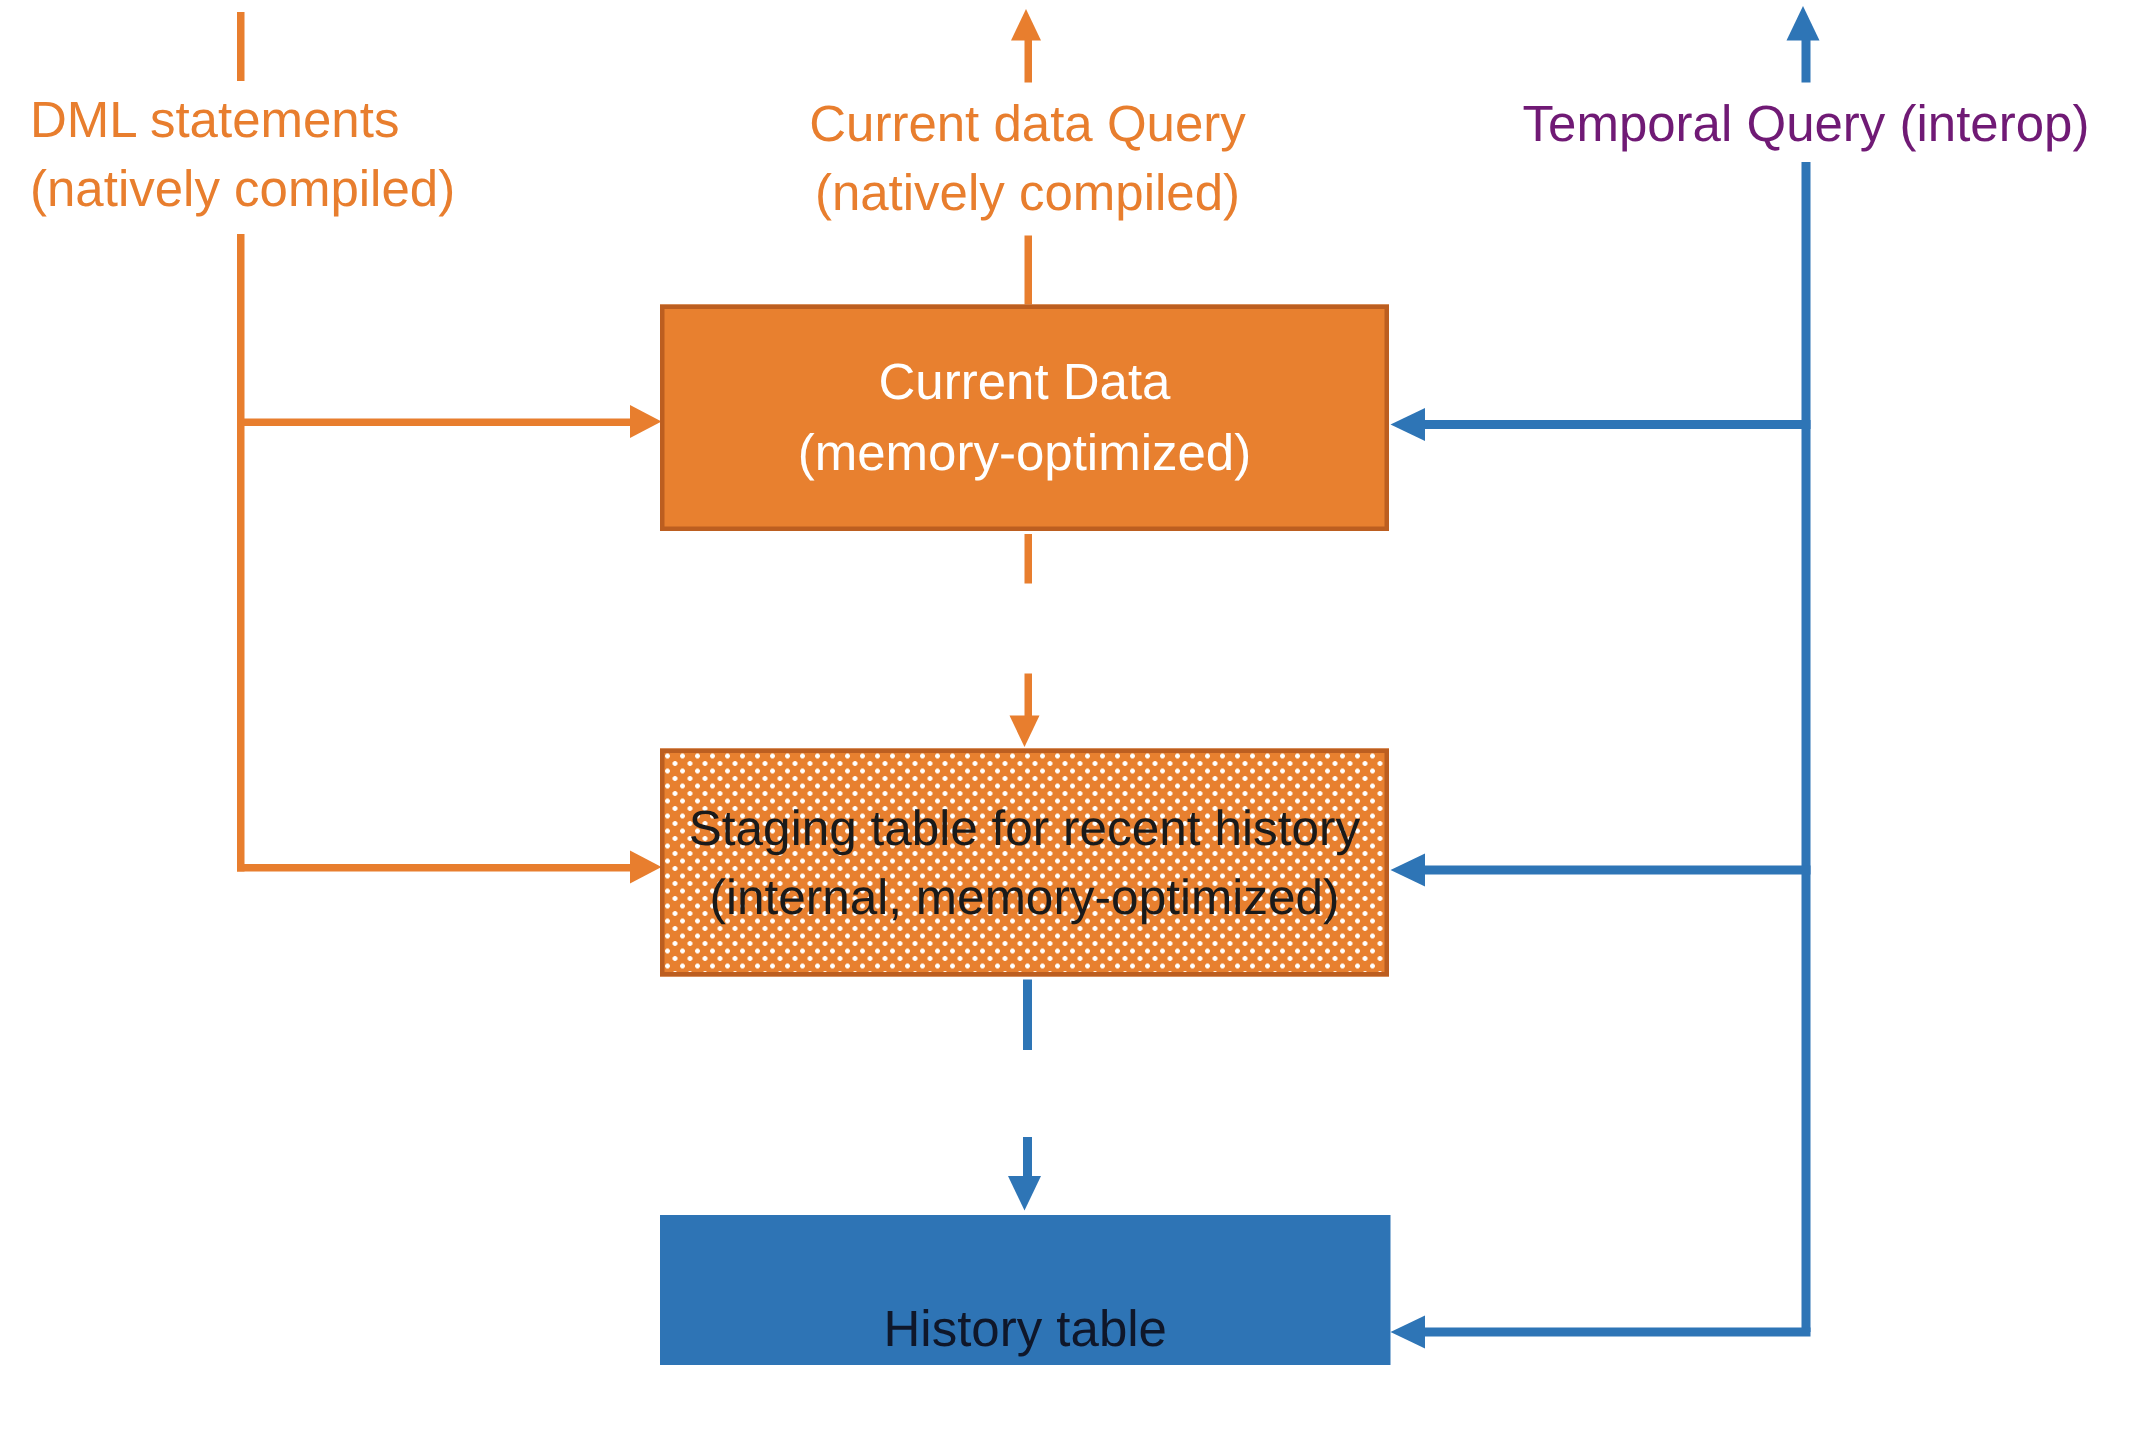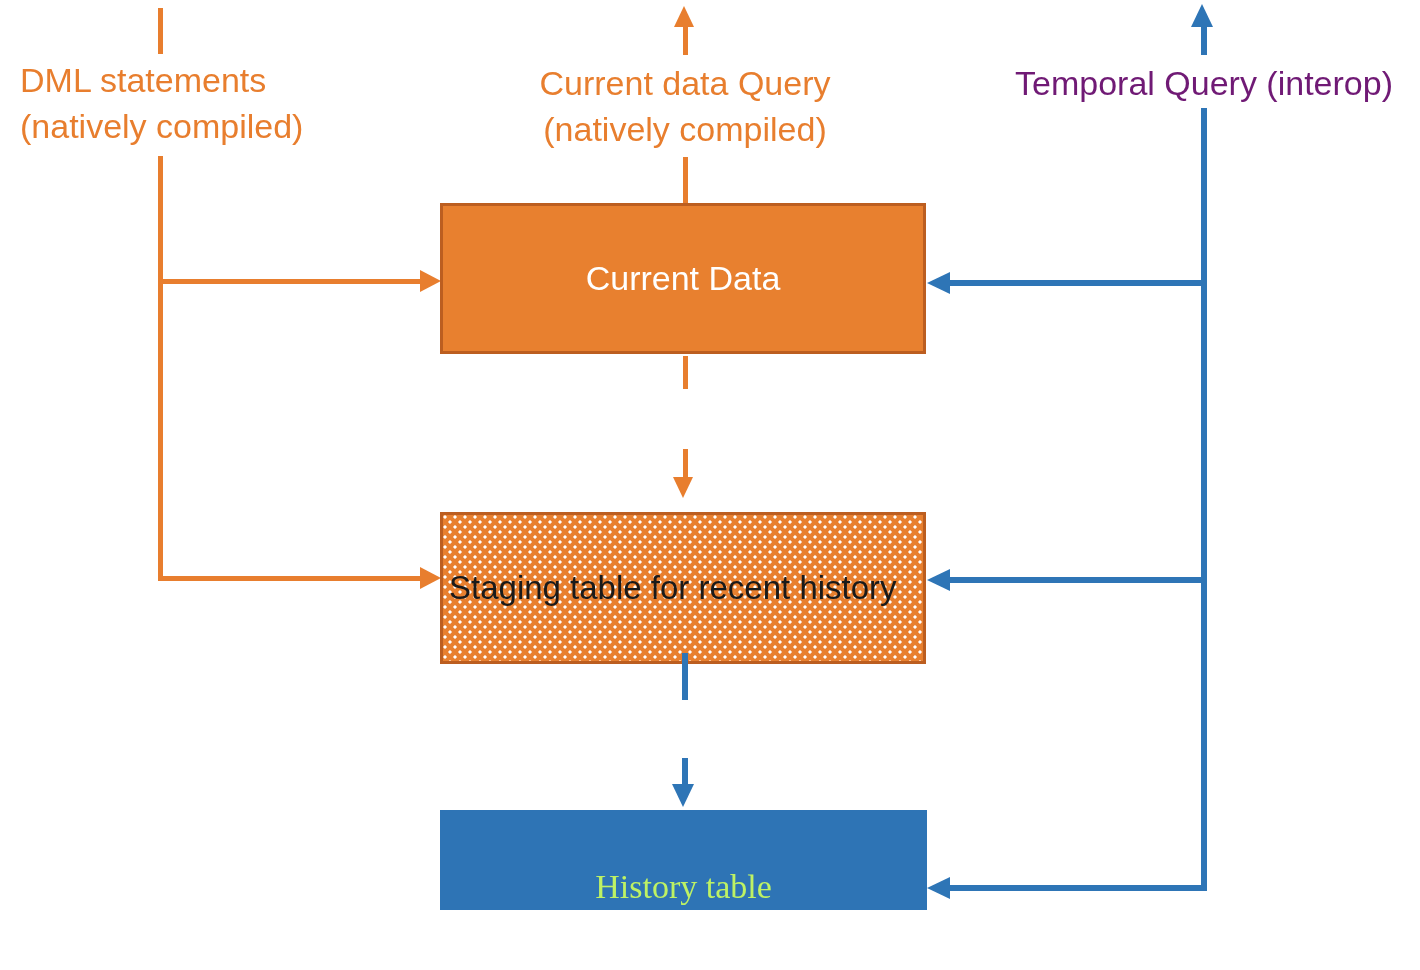--- a/index.html
+++ b/index.html
@@ -11,53 +11,51 @@
     font-family: "Liberation Sans", "DejaVu Sans", sans-serif;
     overflow: hidden;
   }
   .abs { position: absolute; }
 
   
   .node {
     position: absolute;
     box-sizing: border-box;
     display: flex;
-    flex-direction: row;
+    flex-direction: column;
     align-items: center;
     justify-content: center;
     text-align: center;
     font-size: 34px;
     line-height: 47px;
   }
   .box-current {
     left: 440px; top: 203px; width: 486px; height: 151px;
     background: #E8802F;
     border: 3px solid #BC5E20;
     color: #ffffff;
   }
   .box-staging {
-    left: 440px; top: 512px; width: 486px; height: 152px;
+    left: 440px; top: 499px; width: 486px; height: 152px;
     background-color: #E8802F;
     background-image:
       radial-gradient(circle, #ffffff 1.4px, rgba(255,255,255,0) 1.8px),
       radial-gradient(circle, #ffffff 1.4px, rgba(255,255,255,0) 1.8px);
     background-size: 10px 10px;
     background-position: 2px 2px, 7px 7px;
     border: 3px solid #BC5E20;
     color: #1a1a1a;
     font-size: 33px;
     line-height: 46px;
     padding: 0 6px;
-    justify-content: space-between;
   }
   .box-history {
     left: 440px; top: 810px; width: 487px; height: 152px;
     background: #2E74B5;
-    color: #bef264;
-    font-family: Liberation Serif, serif;
+    color: #0f172a;
   }
 
   
   .lbl {
     position: absolute;
     font-size: 34px;
     line-height: 46px;
     white-space: nowrap;
   }
   .lbl.orange { color: #E87E2E; }
@@ -128,30 +126,32 @@
 
   <div class="lbl orange center" style="left:420px; top:60px; width:530px; white-space:normal;">
     <div>Current data Query</div>
     <div>(natively compiled)</div>
   </div>
 
   <div class="line o-line" style="left:683px; top:157px; width:5px; height:46px;"></div>
 
   <div class="node box-current">
     <div>Current Data</div>
+    <div>(memory-optimized)</div>
   </div>
 
   <div class="line o-line" style="left:683px; top:356px; width:5px; height:33px;"></div>
 
 
   <div class="line o-line" style="left:683px; top:449px; width:5px; height:29px;"></div>
   <div class="arr arr-down-o" style="left:673px; top:477px;"></div>
 
   <div class="node box-staging">
     <div style="white-space:normal;">Staging table for recent history</div>
+    <div>(internal, memory-optimized)</div>
   </div>
 
   <div class="line b-line" style="left:682px; top:653px; width:6px; height:47px;"></div>
 
 
   <div class="line b-line" style="left:682px; top:758px; width:6px; height:28px;"></div>
   <div class="arr arr-down-b" style="left:672px; top:784px;"></div>
 
   <div class="node box-history">
     <div>History table</div>

